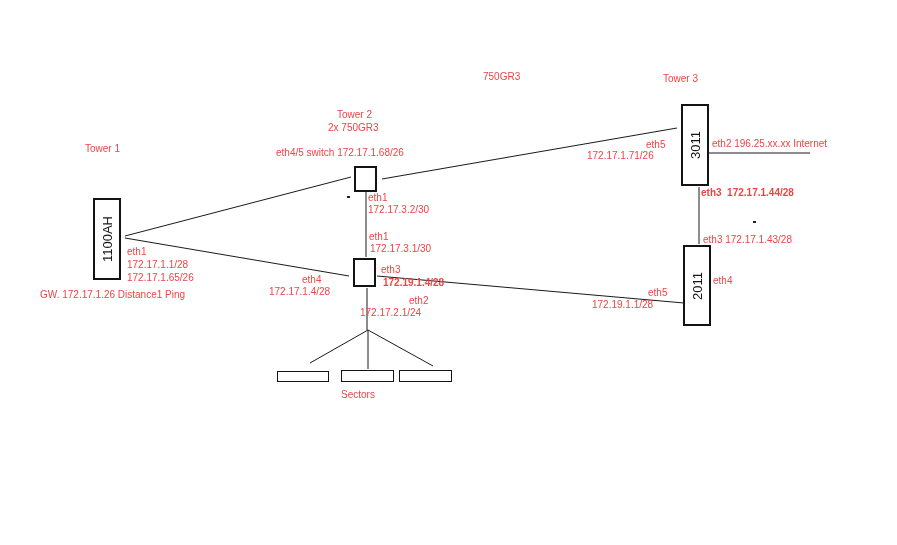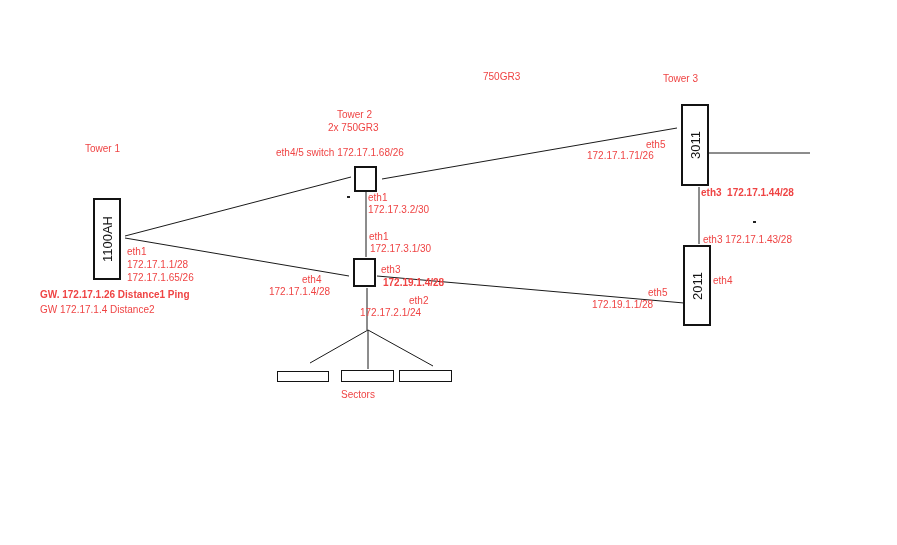--- a/index.html
+++ b/index.html
@@ -98,22 +98,21 @@
 
   <div class="mark" style="left:347px;top:196px;width:3px;height:2px;"></div>
   <div class="mark" style="left:753px;top:221px;width:3px;height:2px;"></div>
 
   <span class="t" style="left:483px;top:69px;">750GR3</span>
 
   <span class="t" style="left:85px;top:141px;">Tower 1</span>
   <span class="t" style="left:127px;top:244px;">eth1</span>
   <span class="t" style="left:127px;top:257px;">172.17.1.1/28</span>
   <span class="t" style="left:127px;top:270px;">172.17.1.65/26</span>
-  <span class="t" style="left:40px;top:287px;font-weight:bold;">GW. 172.17.1.26 Distance1 Ping</span>
-  <span class="t" style="left:40px;top:302px;">GW 172.17.1.4 Distance2</span>
+  <span class="t" style="left:40px;top:287px;">GW. 172.17.1.26 Distance1 Ping</span>
 
   <span class="t" style="left:337px;top:107px;">Tower 2</span>
   <span class="t" style="left:328px;top:120px;">2x 750GR3</span>
   <span class="t" style="left:276px;top:145px;">eth4/5 switch 172.17.1.68/26</span>
 
   <span class="t" style="left:368px;top:190px;">eth1</span>
   <span class="t" style="left:368px;top:202px;">172.17.3.2/30</span>
 
   <span class="t" style="left:369px;top:229px;">eth1</span>
   <span class="t" style="left:370px;top:241px;">172.17.3.1/30</span>
@@ -122,20 +121,21 @@
   <span class="t" style="left:302px;top:272px;">eth4</span>
   <span class="t" style="left:269px;top:284px;">172.17.1.4/28</span>
   <span class="t" style="left:368px;top:293px;padding-left:41px;">eth2</span>
   <span class="t" style="left:360px;top:305px;">172.17.2.1/24</span>
 
   <span class="t" style="left:341px;top:387px;">Sectors</span>
 
   <span class="t" style="left:663px;top:71px;">Tower 3</span>
   <span class="t" style="left:646px;top:137px;">eth5</span>
   <span class="t" style="left:587px;top:148px;">172.17.1.71/26</span>
+  <span class="t" style="left:712px;top:136px;">eth2 196.25.xx.xx Internet</span>
   <span class="t" style="left:701px;top:185px;font-weight:bold;">eth3  172.17.1.44/28</span>
 
   <span class="t" style="left:703px;top:232px;">eth3 172.17.1.43/28</span>
   <span class="t" style="left:713px;top:273px;">eth4</span>
   <span class="t" style="left:648px;top:285px;">eth5</span>
   <span class="t" style="left:592px;top:297px;">172.19.1.1/28</span>
 
 </div>
 
 </body></html>

